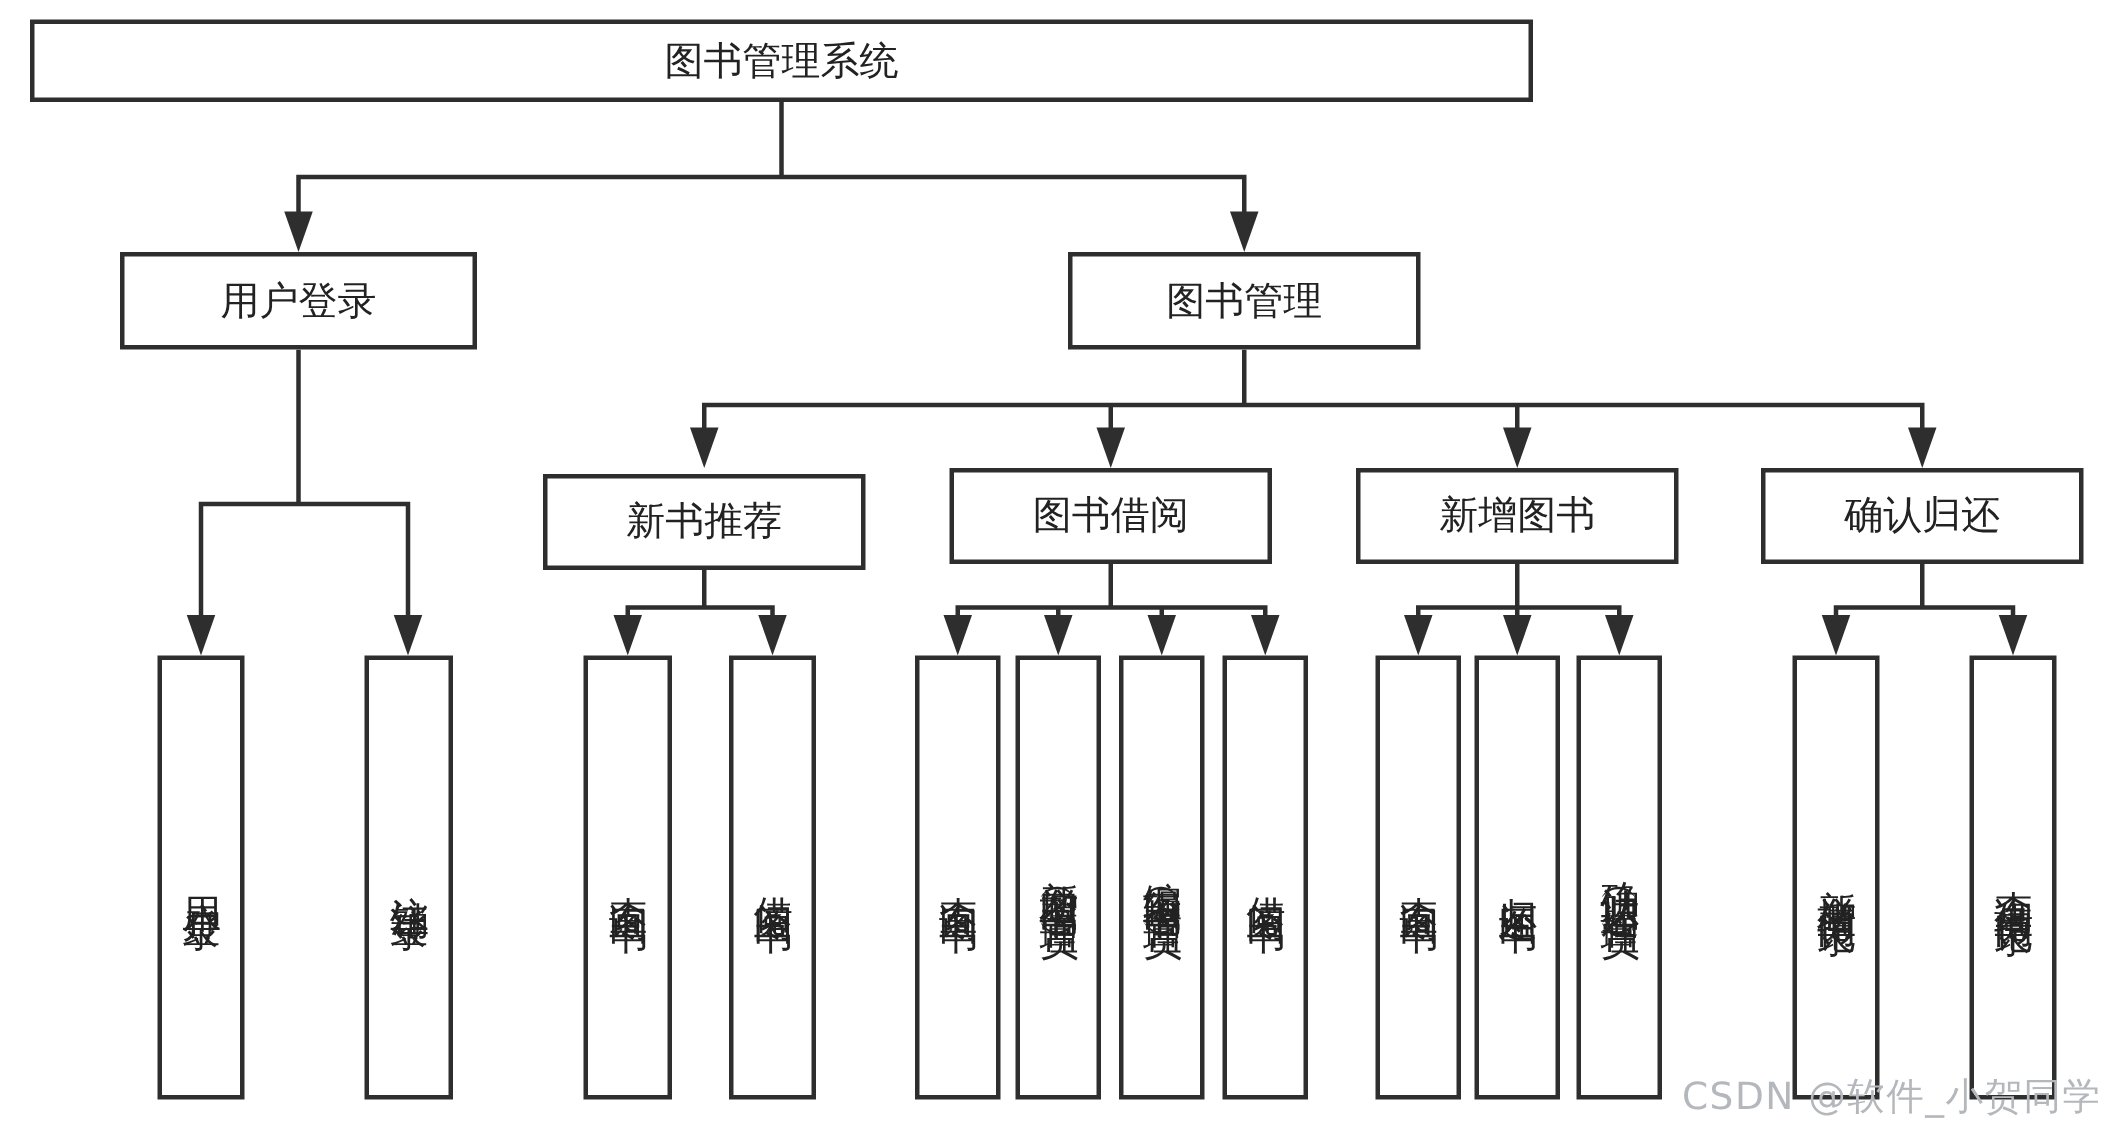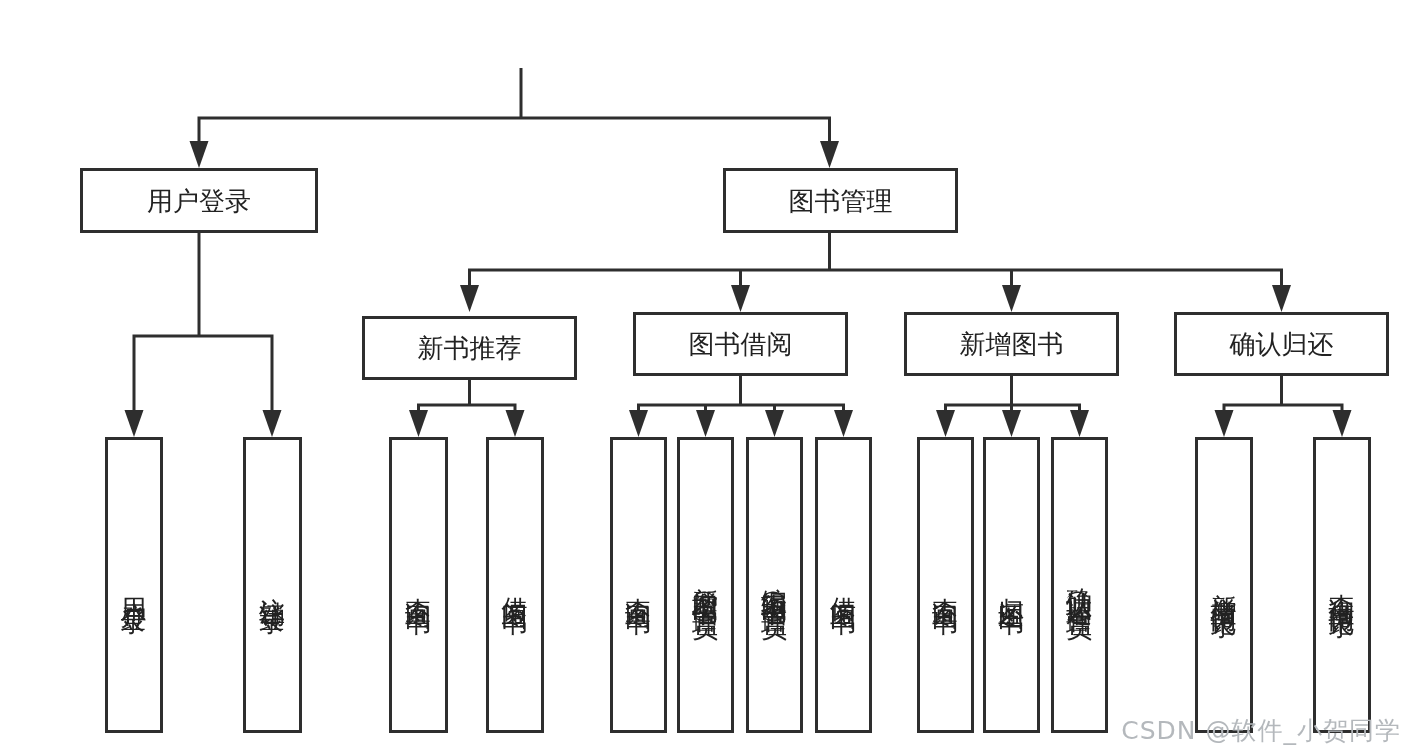--- a/index.html
+++ b/index.html
@@ -15,21 +15,21 @@
     color:#222222; font-size:26px; line-height:1; text-align:center;
     white-space:nowrap;
   }
   .node.vert {
     writing-mode:vertical-rl; text-orientation:mixed;
     letter-spacing:4px; font-size:26px;
   }
   
   .n-root { left:20px;  top:13px;  width:1002px; height:55px; }
   .n-l2a  { left:80px;  top:168px; width:238px;  height:65px; }
-  .n-l2b  { left:712px; top:168px; width:235px;  height:65px;margin-left:11px; }
+  .n-l2b  { left:712px; top:168px; width:235px;  height:65px; }
   .n-l3a  { left:362px; top:316px; width:215px;  height:64px; }
   .n-l3b  { left:633px; top:312px; width:215px;  height:64px; }
   .n-l3c  { left:904px; top:312px; width:215px;  height:64px; }
   .n-l3d  { left:1174px;top:312px; width:215px;  height:64px; }
   
   .leaf { top:437px; height:296px; }
   .g1a { left:105px;  width:58px; }
   .g1b { left:243px;  width:59px; }
   .g2a { left:389px;  width:59px; }
   .g2b { left:486px;  width:58px; }
@@ -101,20 +101,21 @@
       <use href="#arrowhead" x="774.5" y="437"></use>
       <use href="#arrowhead" x="843.5" y="437"></use>
       <use href="#arrowhead" x="945.5" y="437"></use>
       <use href="#arrowhead" x="1011.5" y="437"></use>
       <use href="#arrowhead" x="1079.5" y="437"></use>
       <use href="#arrowhead" x="1224" y="437"></use>
       <use href="#arrowhead" x="1342" y="437"></use>
     </g>
   </svg>
 
+  <div class="node n-root">图书管理系统</div>
 
   <div class="node n-l2a">用户登录</div>
   <div class="node n-l2b">图书管理</div>
 
   <div class="node n-l3a">新书推荐</div>
   <div class="node n-l3b">图书借阅</div>
   <div class="node n-l3c">新增图书</div>
   <div class="node n-l3d">确认归还</div>
 
   <div class="node vert leaf g1a">用户登录</div>

